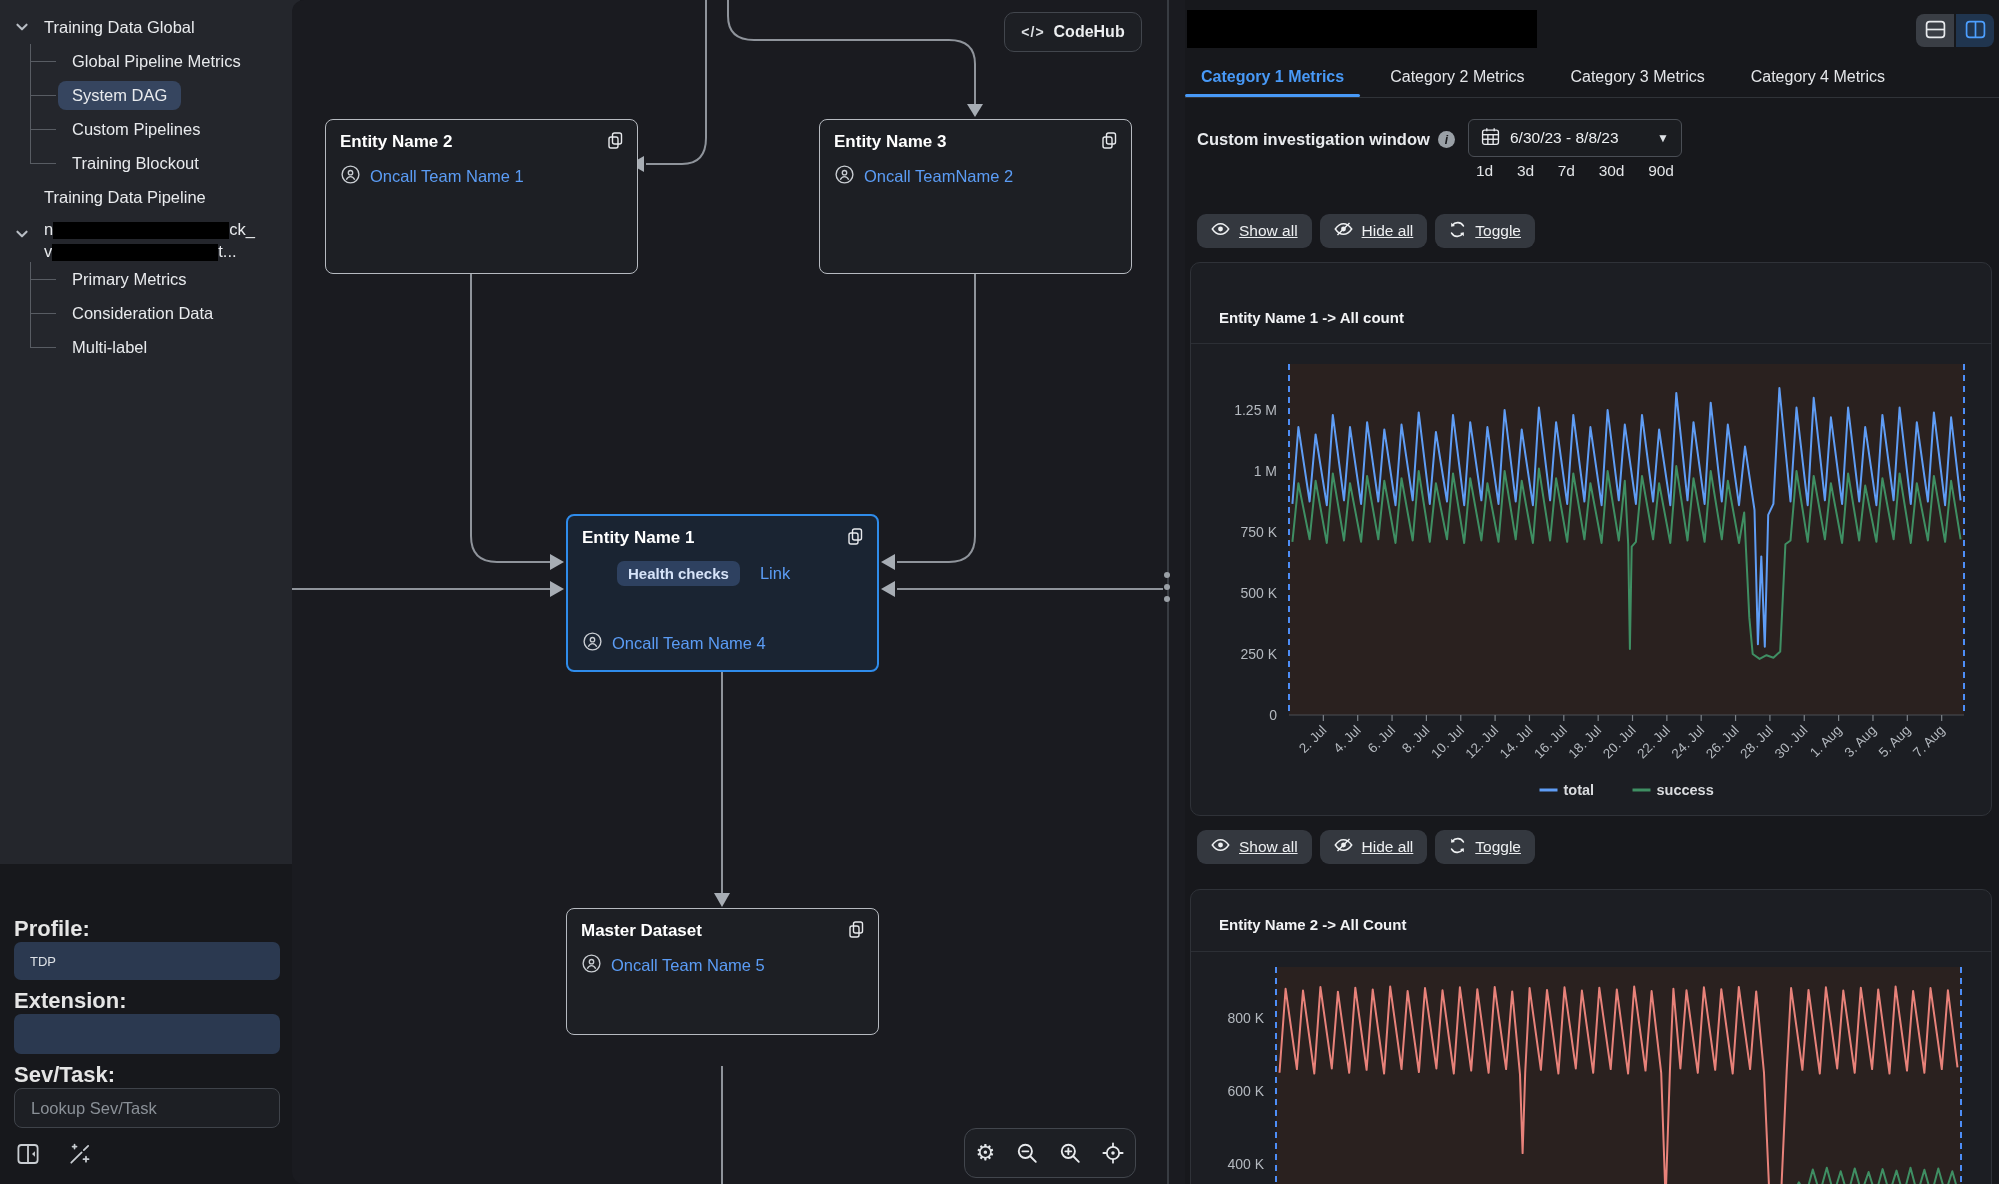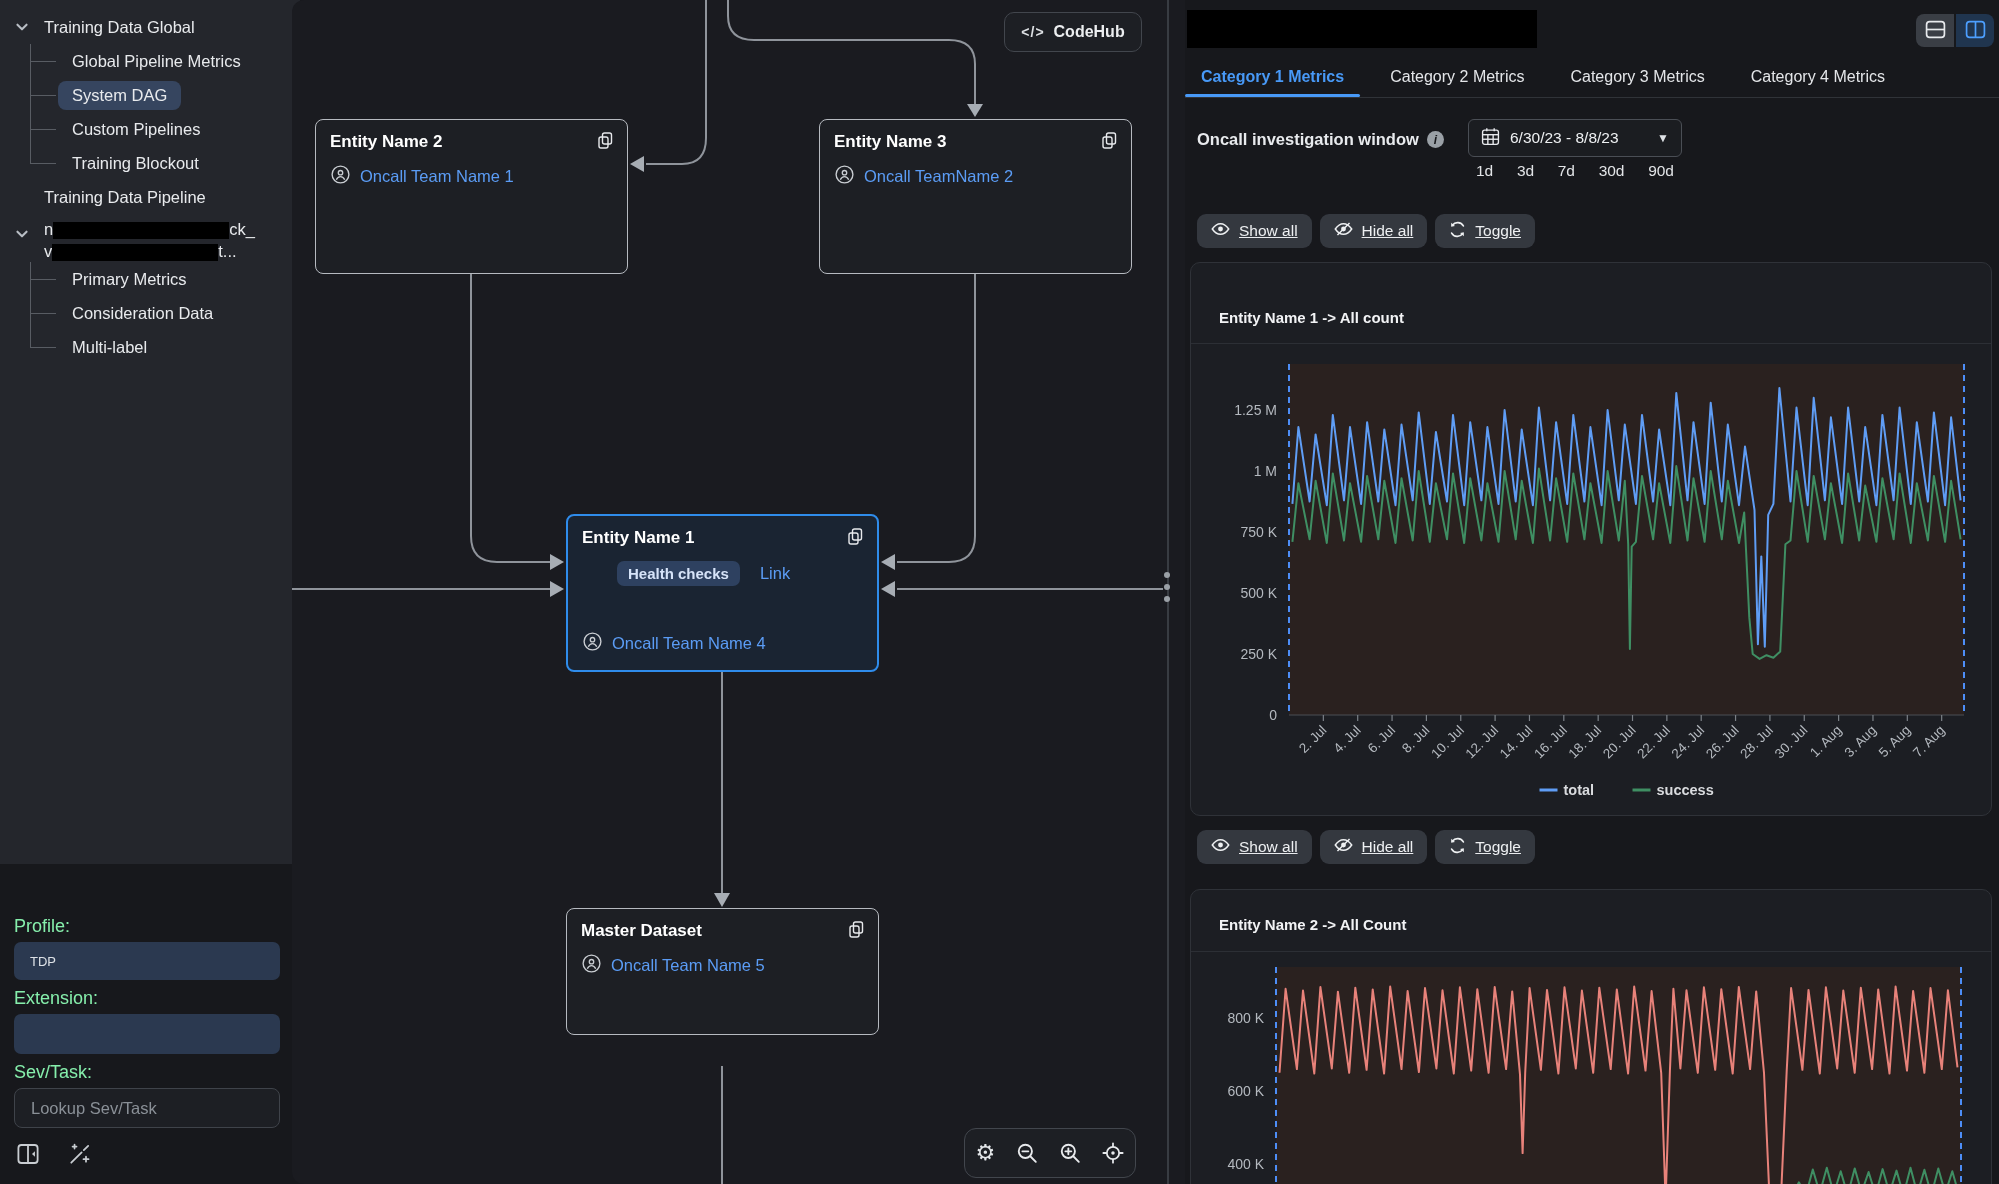--- a/index.html
+++ b/index.html
@@ -16,21 +16,21 @@
   .trow-tall .chev { top:12px; transform:none; }
   .root-label { margin-left:44px; }
   .child-label { margin-left:72px; }
   .vline { position:absolute; left:30px; top:0; height:100%; width:0; border-left:1.5px solid #585c63; }
   .vline.half { height:50%; }
   .hstub { position:absolute; left:30px; top:50%; width:26px; height:0; border-top:1.5px solid #585c63; }
   .pill { margin-left:58px; background:#36455f; border-radius:8px; padding:5px 14px; }
   .redact { display:inline-block; background:#000; height:17px; width:176px; vertical-align:middle; }
   .redact2 { width:166px; }
   .two-line { margin-left:44px; line-height:22px; padding-top:5px; font-size:16.5px; }
-  .sb-label { position:absolute; left:14px; font-size:18px; font-weight:400; color:#86efac; }
+  .sb-label { position:absolute; left:14px; font-size:22px; font-weight:700; color:#e5e5e5; }
   .sb-box { position:absolute; left:14px; width:266px; display:flex; align-items:center; padding-left:16px;
     font-size:13px; color:#dde1e6; border-radius:7px; background:#2b3950; }
   .sev-input { position:absolute; left:14px; width:266px; height:40px; background:#1d1f24; border:1px solid #3f434a;
     border-radius:8px; color:#dde1e6; font-size:16.5px; padding-left:16px; font-family:"Liberation Sans",sans-serif; }
   .sev-input::placeholder { color:#8a9097; }
   .sb-icons { position:absolute; left:14px; top:1140px; display:flex; gap:24px; }
   .icon-btn { background:none; border:none; cursor:pointer; padding:2px; }
 
   
   .canvas { position:absolute; left:292px; top:0; width:893px; height:1184px; background:#1a1b20; border-radius:12px 0 0 12px; }
@@ -213,21 +213,21 @@
         <polygon points="603,581 603,597 589,589"></polygon>
         <polygon points="422,893 438,893 430,907"></polygon>
       </g>
     </svg>
 
     <button class="codehub">
       <span class="code-glyph">&lt;/&gt;</span>
       <span>CodeHub</span>
     </button>
 
-    <div class="node" style="left:23px; top:119px;">
+    <div class="node" style="left:33px; top:119px;">
       <div class="node-title">Entity Name 2</div>
       <button class="copy-btn">
         <svg width="19" height="19" viewBox="0 0 19 19" fill="none" stroke="#e8eaed" stroke-width="1.4">
             <rect x="6.5" y="2" width="9" height="11" rx="2"></rect>
             <rect x="3" y="6" width="9" height="11" rx="2"></rect>
           </svg>
       </button>
       <div class="oncall">
         <span>
           <svg width="21" height="21" viewBox="0 0 20 20" fill="none" stroke="#c9cdd2" stroke-width="1.3">
@@ -360,21 +360,21 @@
     </div>
 
     <nav class="tabs">
       <div class="tab active">Category 1 Metrics</div>
       <div class="tab">Category 2 Metrics</div>
       <div class="tab">Category 3 Metrics</div>
       <div class="tab">Category 4 Metrics</div>
     </nav>
 
     <div class="invest-label">
-      <span>Oncall investigation window</span>
+      <span>Custom investigation window</span>
       <span class="info-icon">i</span>
     </div>
     <div class="datepicker">
       <span>
         <svg width="19" height="19" viewBox="0 0 18 18" fill="none" stroke="#e8eaed" stroke-width="1.3">
             <rect x="1.5" y="3" width="15" height="13.5" rx="2"></rect>
             <line x1="1.5" y1="7.3" x2="16.5" y2="7.3"></line>
             <line x1="1.5" y1="11.6" x2="16.5" y2="11.6"></line>
             <line x1="6.5" y1="7.3" x2="6.5" y2="16.5"></line>
             <line x1="11.5" y1="7.3" x2="11.5" y2="16.5"></line>

